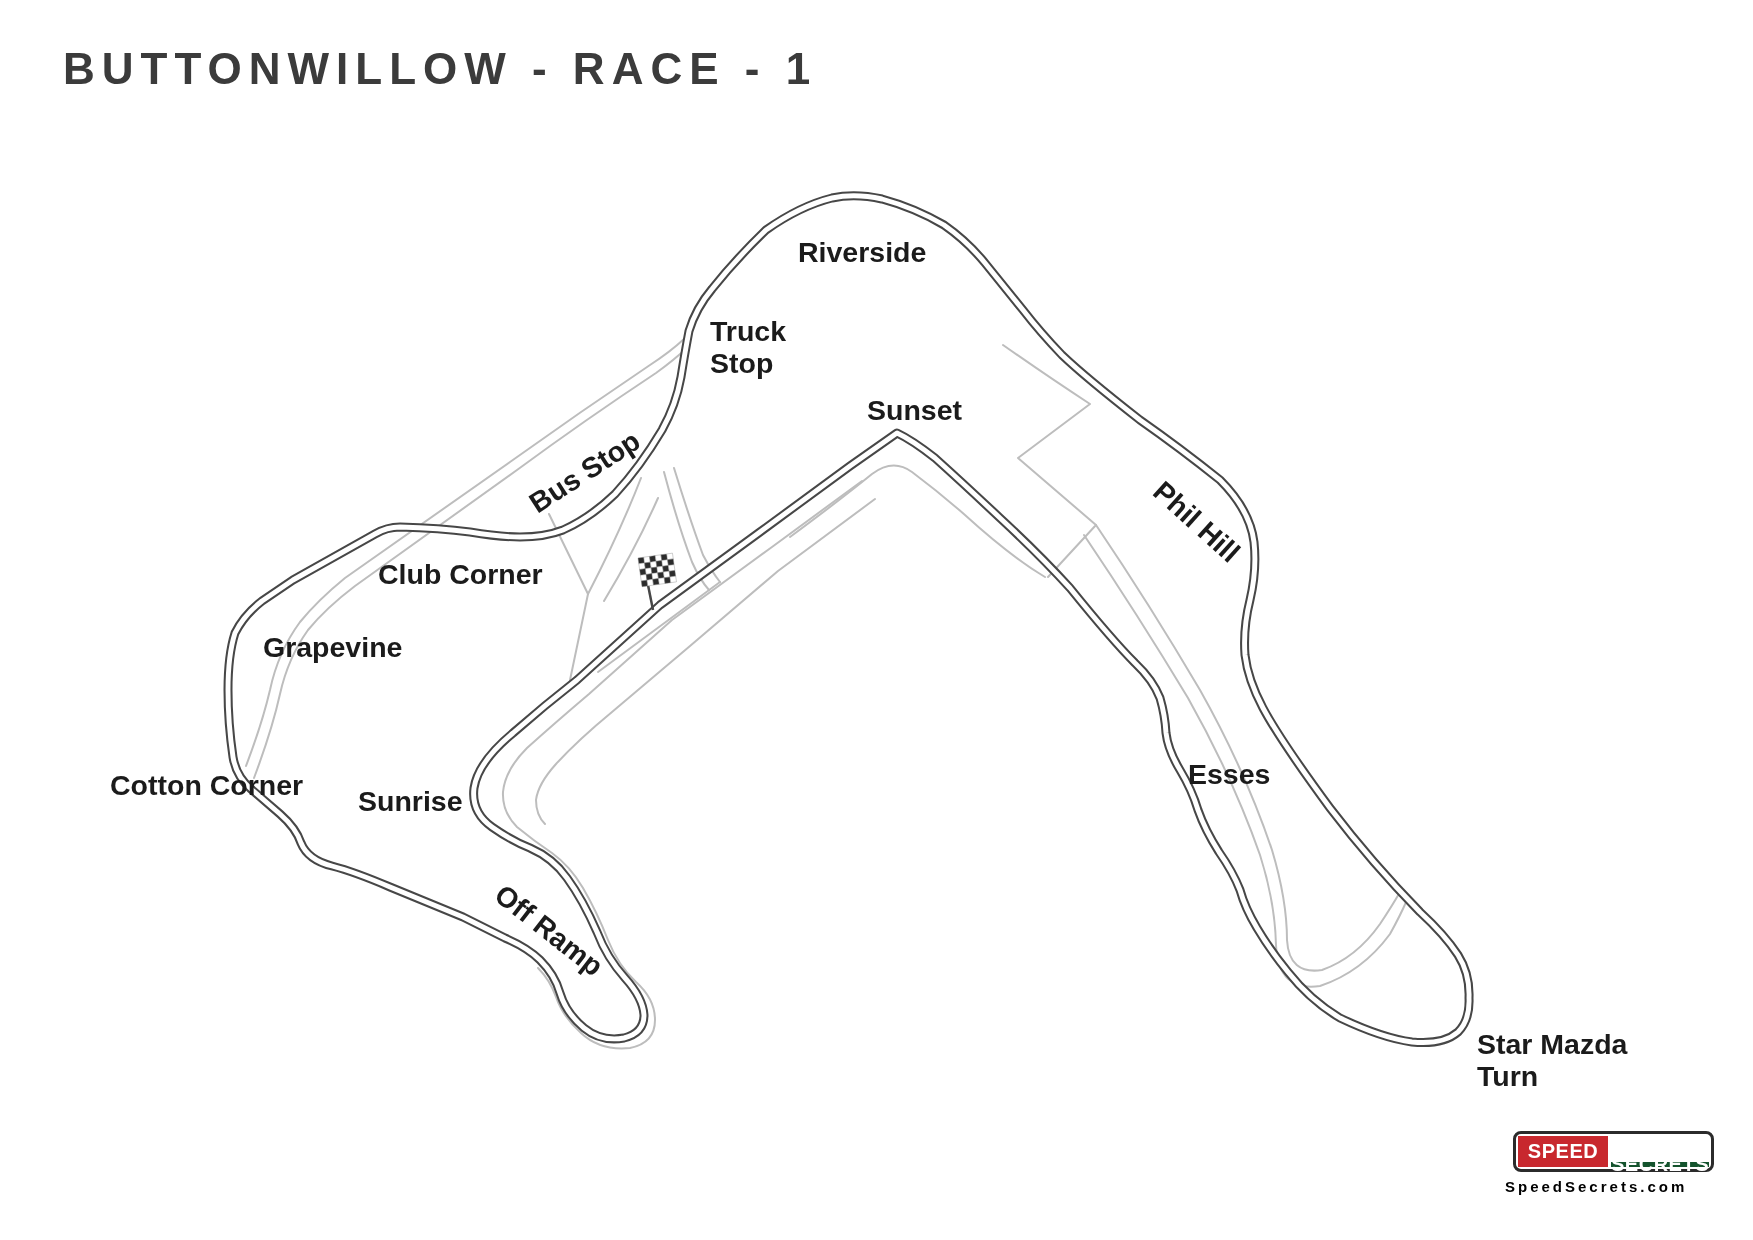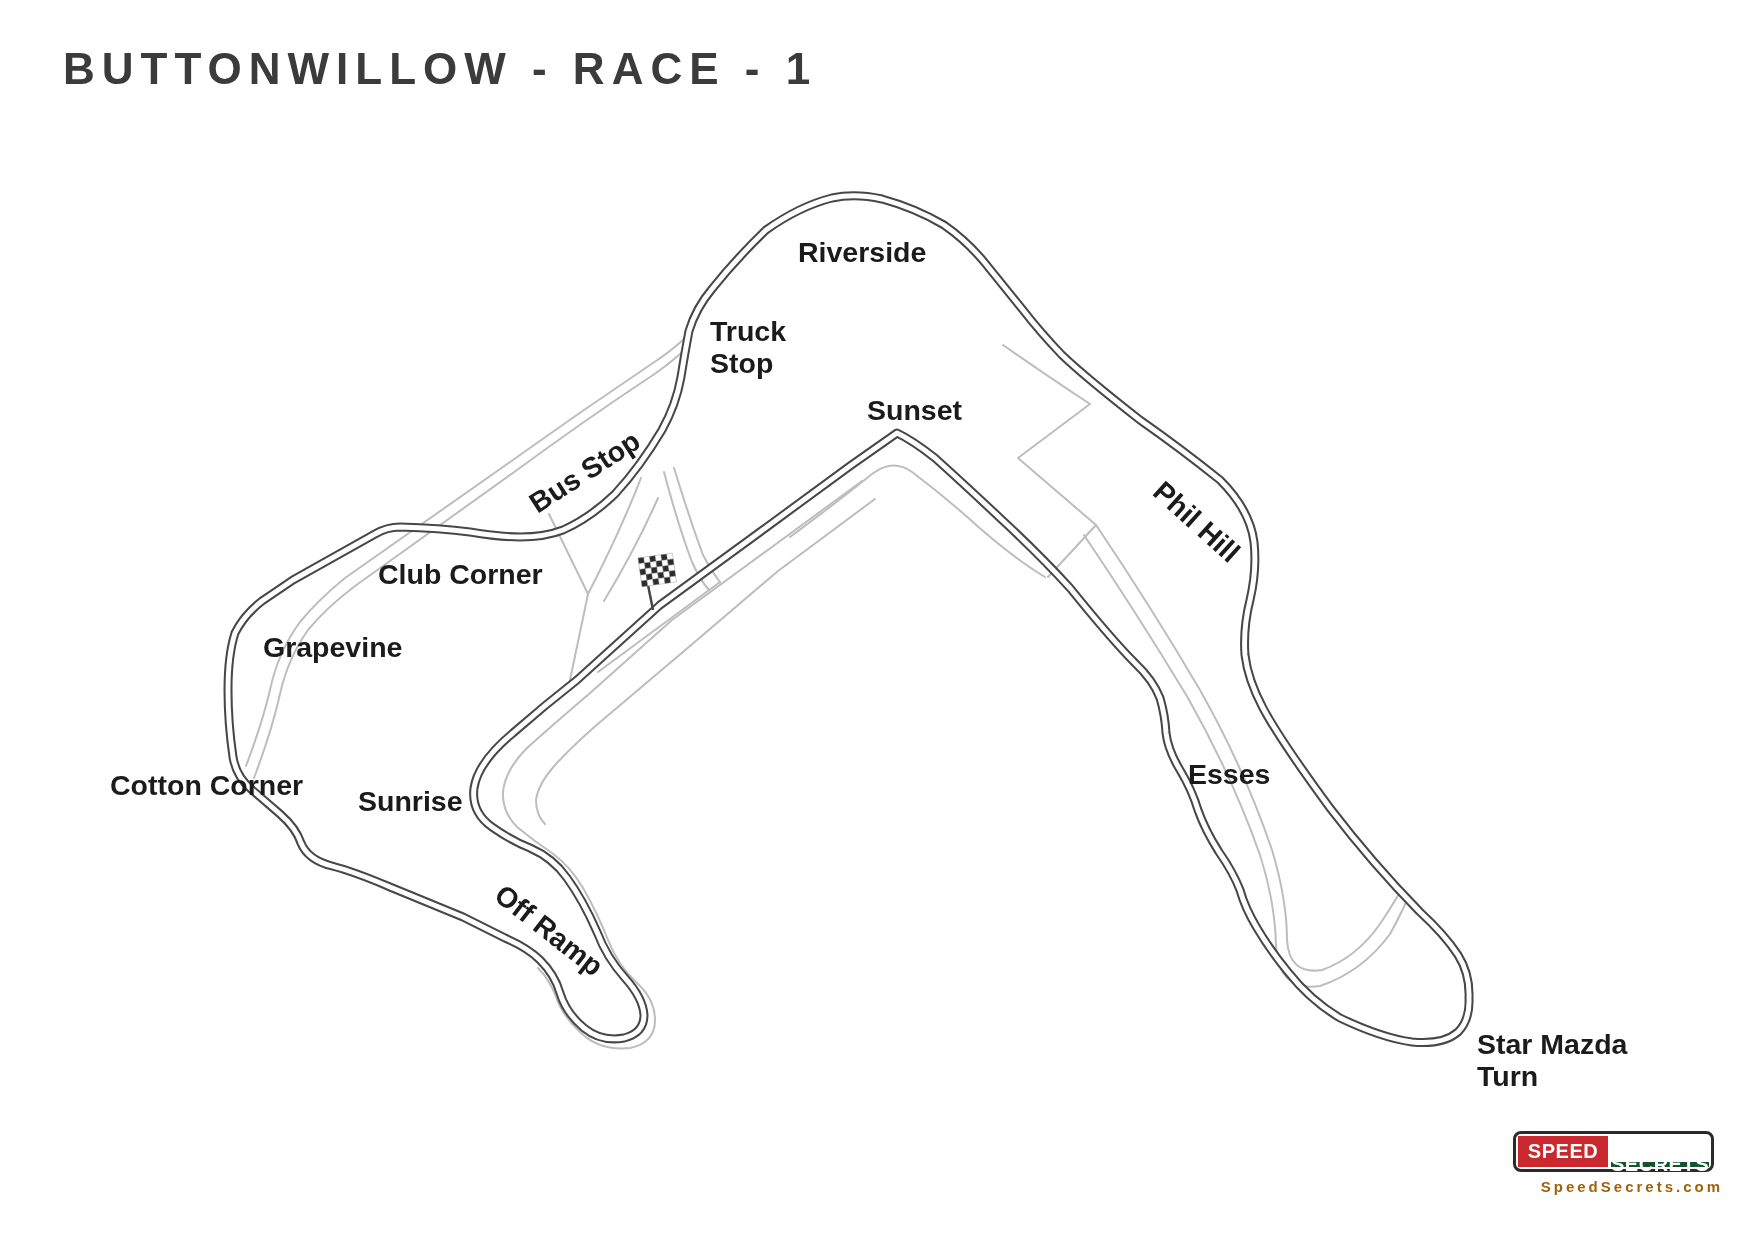--- a/index.html
+++ b/index.html
@@ -12,22 +12,22 @@
   svg.track path.gray{stroke:#bdbdbd;stroke-width:2;}
   svg.track path.casing{stroke:#474747;stroke-width:9;}
   svg.track path.core{stroke:#ffffff;stroke-width:4.9;}
   svg.track text.corner{font-family:"Liberation Sans",sans-serif;font-weight:bold;
          font-size:28.5px;fill:#1b1b1b;}
   .logo-box{position:absolute;left:1513px;top:1131px;width:201px;height:41px;
         box-sizing:border-box;border:3px solid #2b2b2b;border-radius:8px;background:#fff;
         display:flex;align-items:stretch;padding:2px;gap:3px;}
   .logo-seg{flex:1;display:flex;align-items:center;justify-content:center;
         color:#fff;font-weight:bold;font-size:20px;letter-spacing:0.5px;border-radius:0;}
-  .logo-site{position:absolute;left:1505px;top:1178px;width:218px;text-align:right;
-        font-size:15px;letter-spacing:3px;color:#a16207;font-weight:bold;}
+  .logo-site{position:absolute;left:1505px;top:1178px;width:218px;text-align:left;
+        font-size:15px;letter-spacing:3px;color:#000000;font-weight:bold;}
 </style>
 </head>
 <body>
 
 <div class="page">
   <div class="title" style="color: rgb(59, 59, 59); text-align: right;">BUTTONWILLOW - RACE - 1</div>
 
   <svg class="track" width="1753" height="1240" viewBox="0 0 1753 1240">
     <g>
         <path d="M 790 537 Q 840 500 872 474 Q 893 458 912 472 Q 940 493 965 515 Q 1010 556 1045 577" class="gray" style="stroke: rgb(189, 189, 189);"></path>

